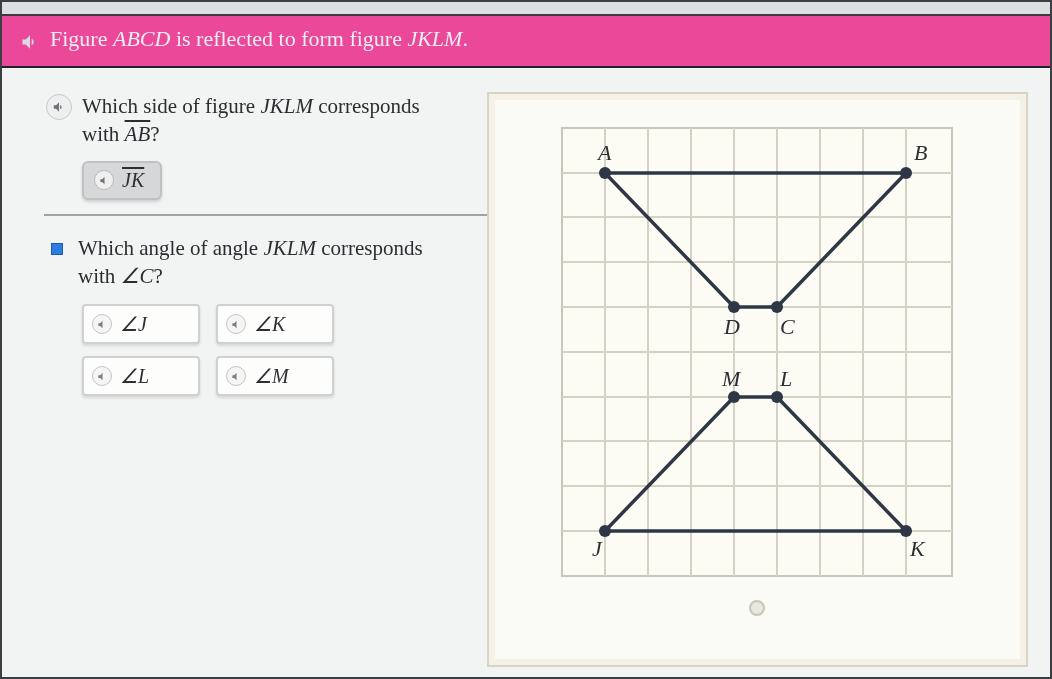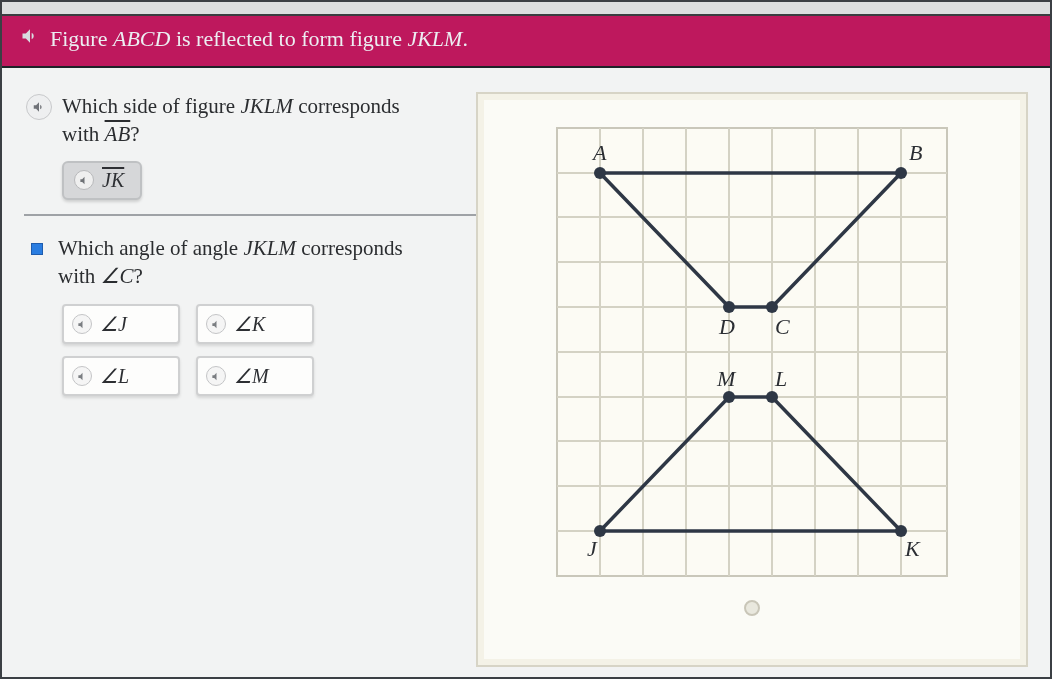--- a/index.html
+++ b/index.html
@@ -17,40 +17,41 @@
     border: 2px solid #3b3f44;
     display: flex;
     flex-direction: column;
   }
   .topstrip {
     height: 14px;
     background: #dcdedf;
     border-bottom: 2px solid #3a3d41;
   }
   .header {
-    background: #be185d;
+    background: #ec4899;
     color: #eceef2;
     padding: 10px 18px 14px 18px;
     font-size: 22px;
     display: flex;
-    align-items: flex-start;
+    align-items: flex-end;
     gap: 10px;
     border-bottom: 2px solid #1f2228;
   }
   .header .icon {
     width: 20px; height: 20px;
     display: inline-flex; align-items: center; justify-content: center;
     color: #d8dbe0;
   }
   .header .icon svg { width: 20px; height: 20px; }
   .header em { font-style: italic; }
   .body {
     flex: 1;
     display: flex;
     padding: 24px 22px 10px 22px;
+    margin-left: 20px;
   }
   .left {
     flex: 0 0 45%;
     display: flex;
     flex-direction: column;
     gap: 18px;
   }
   .qblock { padding: 0 2px 14px 2px; }
   .qblock.sep { border-bottom: 2px solid #9fa2a6; }
   .qrow {

